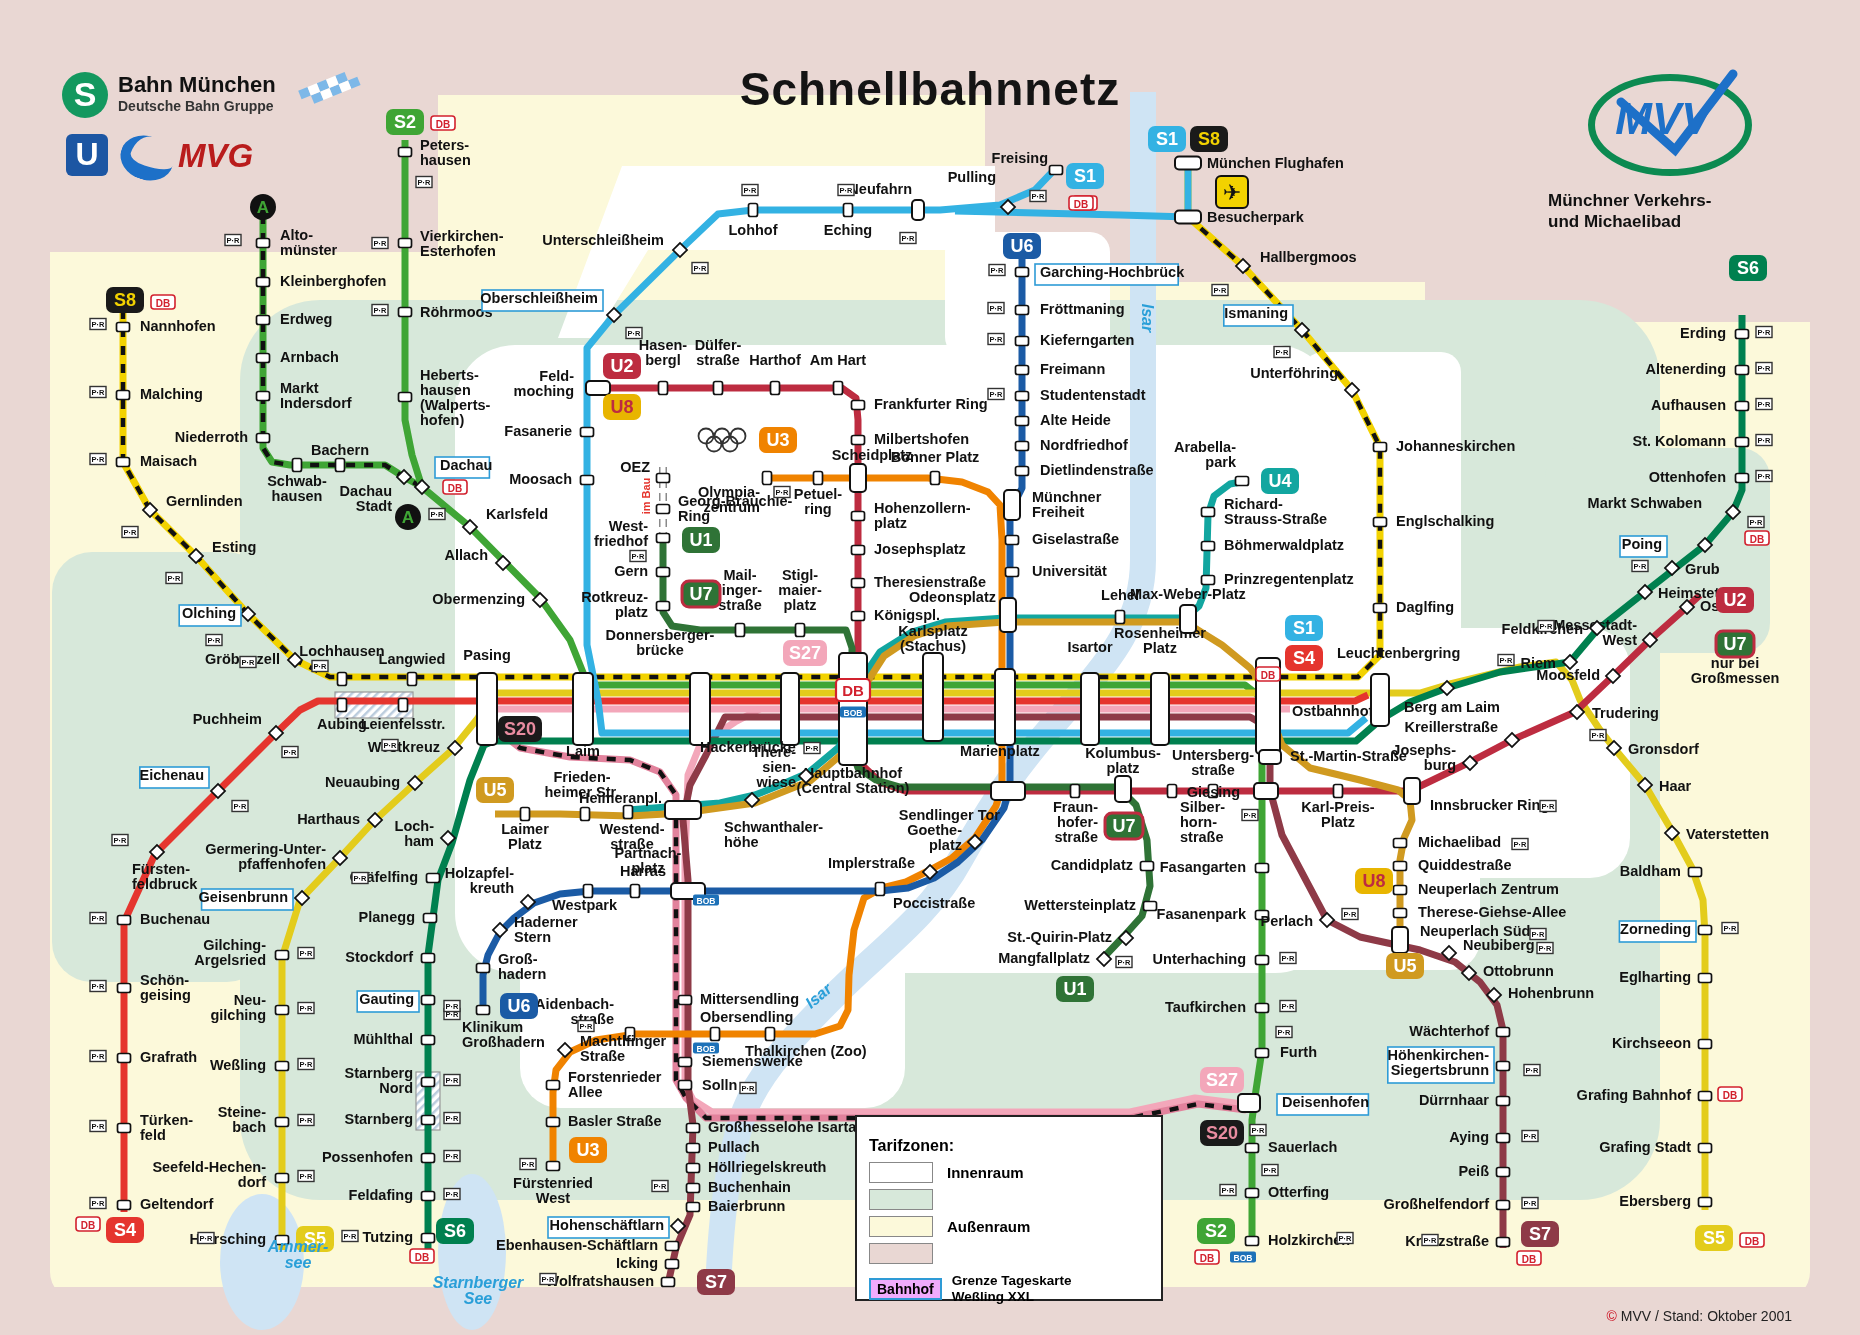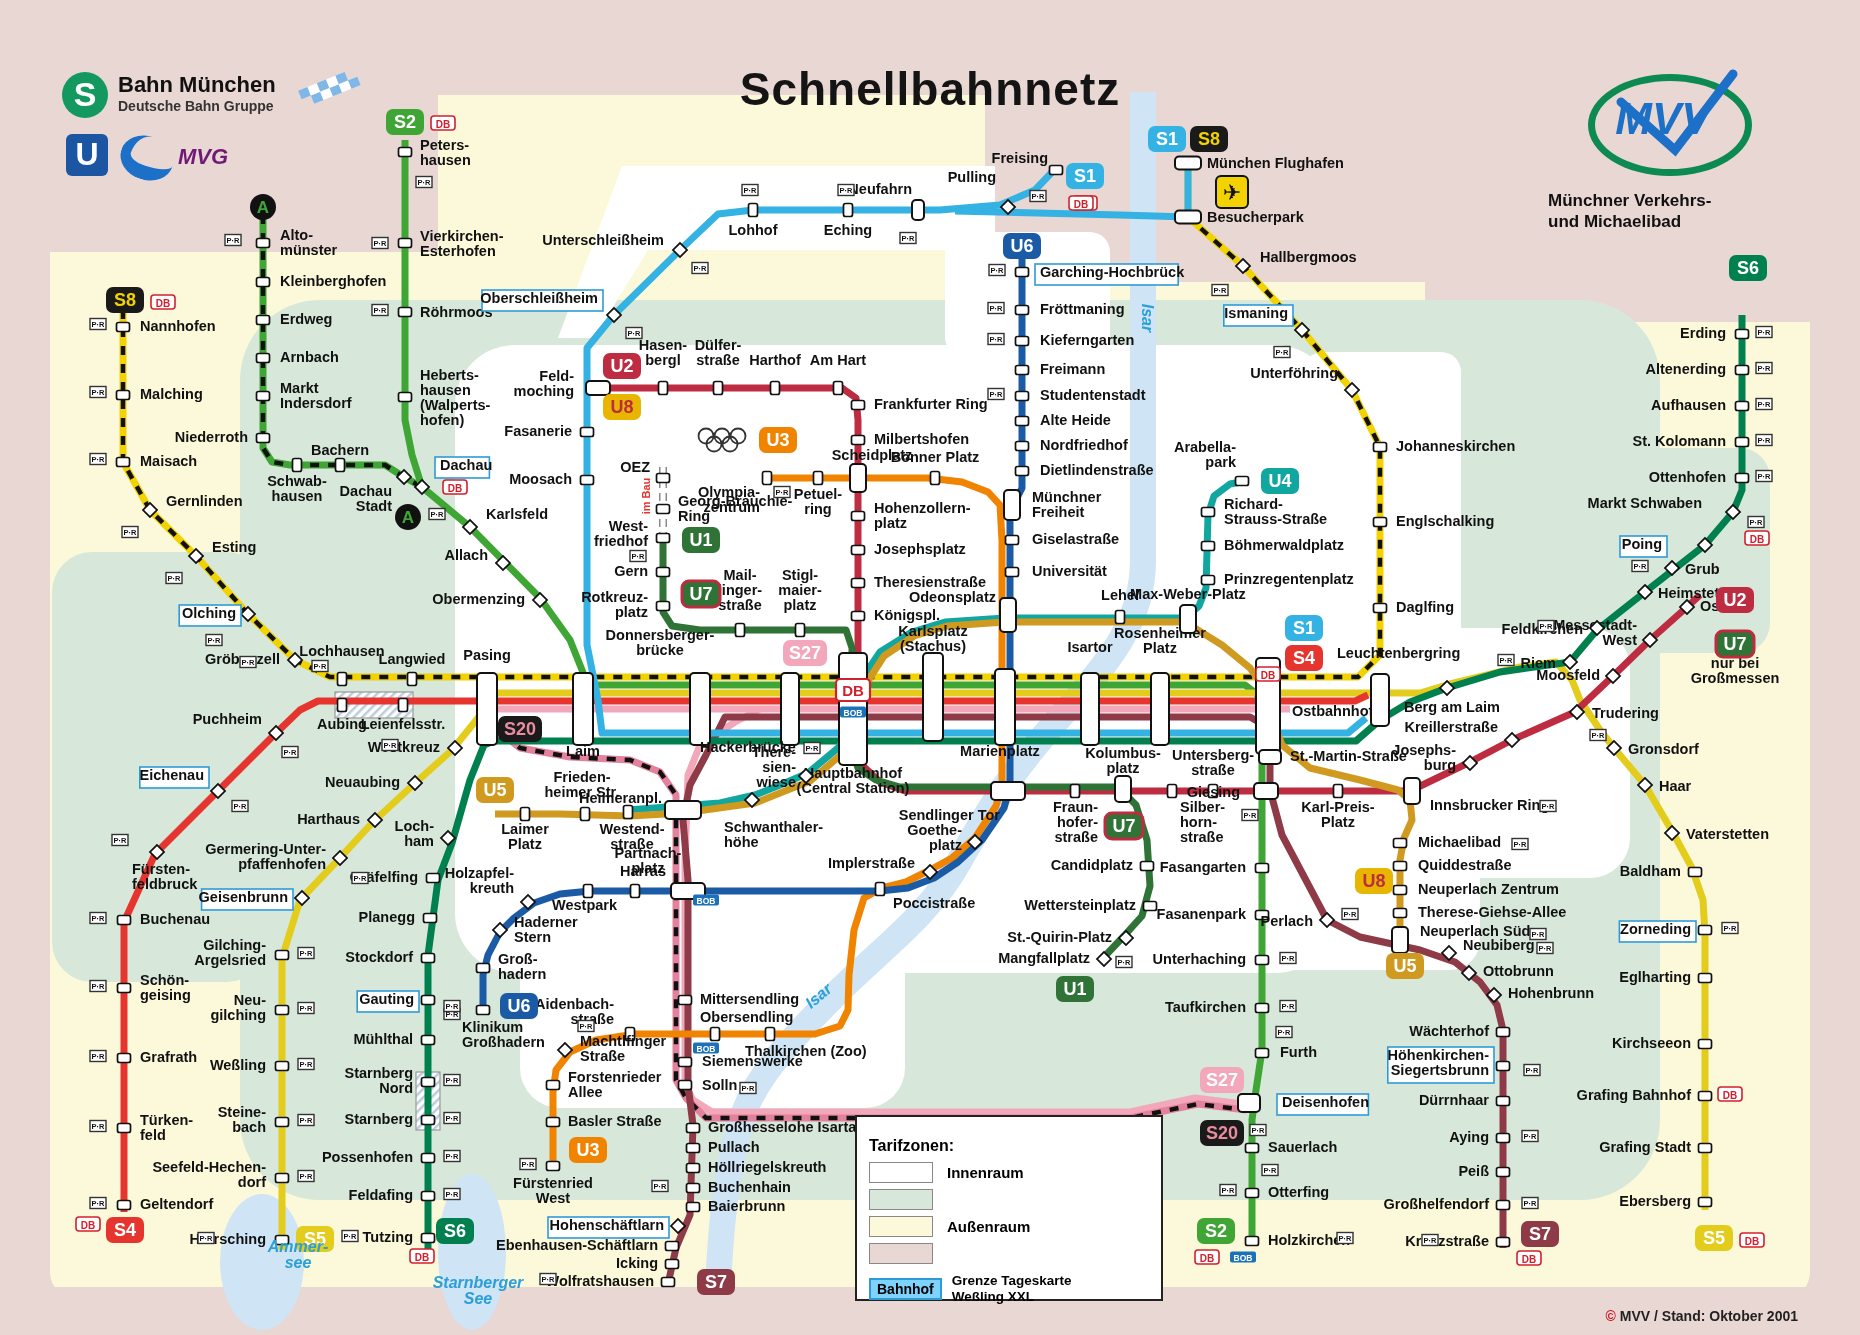--- a/index.html
+++ b/index.html
@@ -13,44 +13,44 @@
   #sb-logo{left:62px;top:72px;display:flex;align-items:flex-start;}
   #sb-circle{width:46px;height:46px;border-radius:50%;background:#13985f;color:#fff;
              font-size:34px;font-weight:bold;text-align:center;line-height:44px;}
   #sb-text{margin-left:10px;}
   #sb-text .l1{font-size:22px;font-weight:bold;color:#111;}
   #sb-text .l2{font-size:14px;font-weight:bold;color:#333;}
   #checker{margin-left:6px;margin-top:-2px;}
   
   #u-logo{left:66px;top:134px;width:42px;height:42px;background:#1c56a3;border-radius:6px;
           color:#fff;font-size:32px;font-weight:bold;text-align:center;line-height:40px;}
-  #mvg{left:120px;top:136px;font-size:22px;font-weight:bold;font-style:italic;color:#701a75;}
+  #mvg{left:120px;top:136px;font-size:33px;font-weight:bold;font-style:italic;color:#b91c1c;}
   #mvg .swoosh{display:inline-block;width:44px;height:30px;border-radius:50% 0 50% 50%;
          border-bottom:14px solid #1d70c8;border-left:10px solid #1d70c8;transform:rotate(18deg);
          margin-right:4px;vertical-align:middle;}
   
   #mvv{left:1548px;top:66px;width:240px;text-align:center;}
   #mvv-mark{position:relative;width:170px;height:104px;margin:0 auto;}
   #mvv-ellipse{position:absolute;left:5px;top:8px;width:150px;height:88px;border:7px solid #0c8a51;
                border-radius:50%;}
   #mvv-mark .mvv-t{position:absolute;left:0;top:28px;width:160px;text-align:center;font-size:44px;
                font-weight:bold;font-style:italic;color:#1d70c8;}
   #mvv-text{margin-top:20px;text-align:left;font-size:17px;font-weight:bold;color:#111;line-height:21px;}
   
   #legend{left:855px;top:1115px;width:308px;height:186px;background:#fff;border:2px solid #222;
           box-sizing:border-box;padding:20px 12px;}
   #legend .lt{font-size:16px;font-weight:bold;margin-bottom:4px;}
   .lrow{display:flex;align-items:center;height:27px;}
   .lsw{width:62px;height:19px;border:1px solid #888;margin-right:14px;flex:none;}
   .llab{font-size:15px;font-weight:bold;}
   #lbahnhof{display:flex;align-items:center;margin-top:6px;}
-  #lbahnhof .bf{border:2px solid #2e9bd6;background:#7dd3fc;font-size:14px;font-weight:bold;
+  #lbahnhof .bf{border:2px solid #2e9bd6;background:#f0abfc;font-size:14px;font-weight:bold;
                 padding:1px 6px;margin-right:10px;}
   #lbahnhof .bt{font-size:13.5px;font-weight:bold;line-height:16px;}
-  #copyright{right:62px;top:1308px;font-size:14px;font-weight:bold;color:#222;}
+  #copyright{right:68px;top:1308px;font-size:14px;font-weight:normal;color:#222;}
   #copyright .c{color:#cc1122;}
 </style>
 </head>
 <body>
 
 <svg id="map" width="1860" height="1335">
     <rect x="0" y="0" width="1860" height="1335" fill="#e9d7d3"></rect>
     <rect x="50" y="95" width="1760" height="1205" rx="28" fill="#fcf9da"></rect>
     <rect x="0" y="0" width="438" height="252" fill="#e9d7d3"></rect>
     <rect x="985" y="0" width="875" height="282" fill="#e9d7d3"></rect>

